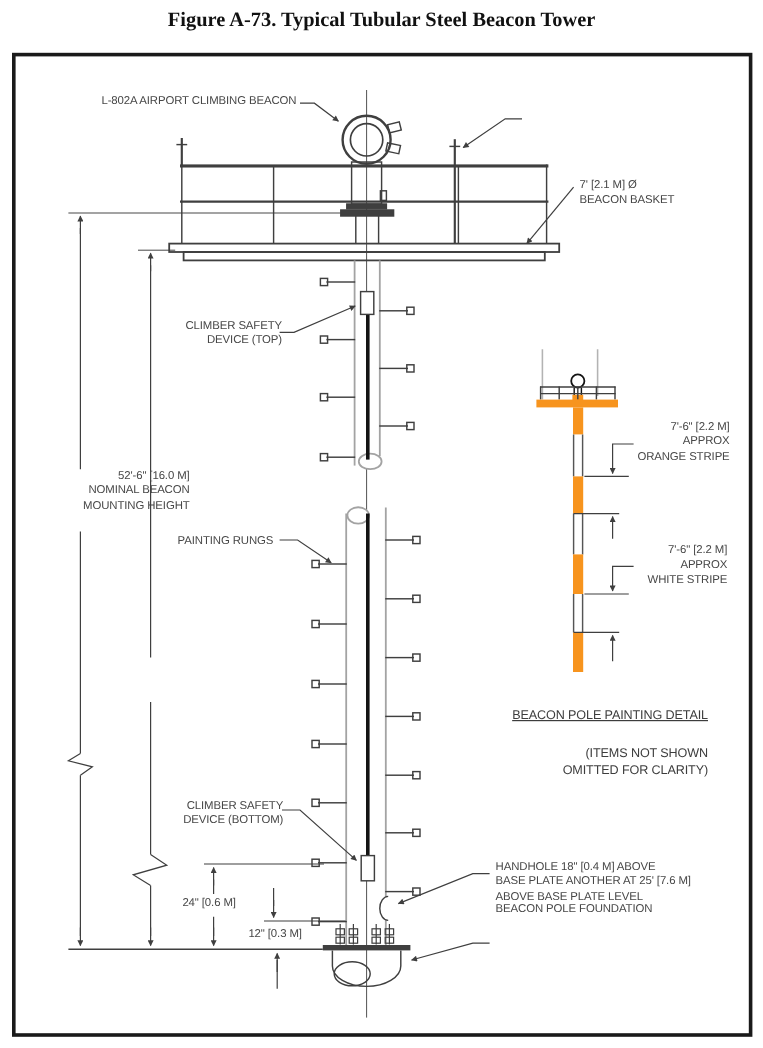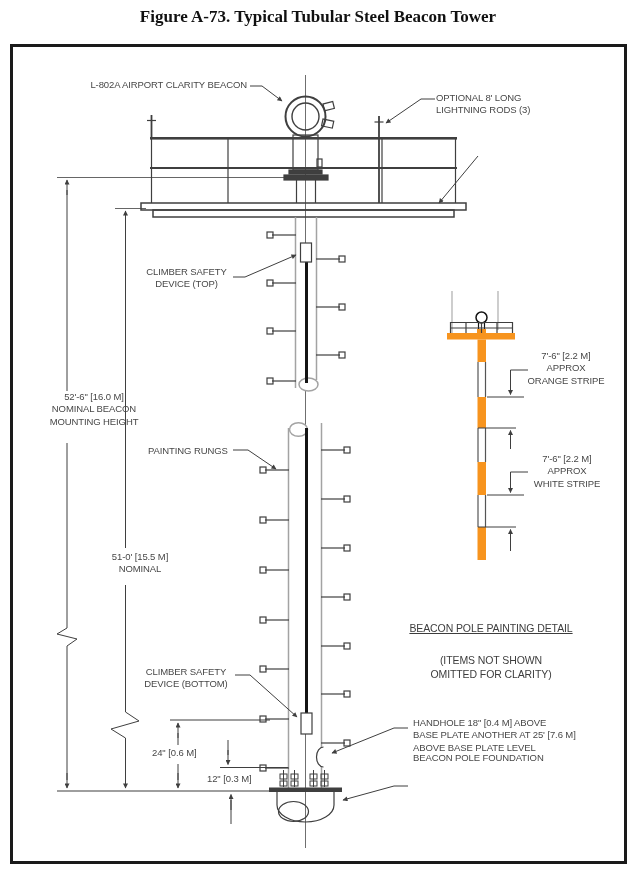--- a/index.html
+++ b/index.html
@@ -5,23 +5,23 @@
   html,body{margin:0;padding:0;background:#ffffff;width:636px;height:873px;overflow:hidden;}
   #page{position:relative;width:636px;height:873px;background:#fff;font-family:"Liberation Sans",sans-serif;}
   .fig-title{position:absolute;left:0;top:7px;width:636px;text-align:center;
     font-family:"Liberation Serif",serif;font-weight:bold;font-size:17px;color:#111;}
   .border-frame{position:absolute;left:10px;top:44px;width:611px;height:814px;
     border:3px solid #1a1a1a;}
   svg{position:absolute;left:0;top:0;}
   .label{position:absolute;font-size:9.5px;line-height:12.4px;color:#474747;
     white-space:pre-line;letter-spacing:-0.1px;}
   .ta-r{text-align:right;}
-  .ta-c{text-align:center;}
+  .ta-c{text-align:right;}
   .underline{text-decoration:underline;}
-  .detail-title{font-size:10.5px;color:#3d3d3d;margin-top:32px;}
+  .detail-title{font-size:10.5px;color:#3d3d3d;}
   .orange-fill{fill:var(--c-orange);stroke:none;}
 </style>
 </head>
 <body>
 
 <div id="page">
 
   <div class="fig-title">Figure A-73.  Typical Tubular Steel Beacon Tower</div>
   <div class="border-frame"></div>
 
@@ -252,37 +252,35 @@
           <path d="M510.5,449 L510.5,430.5" marker-end="url(#arw)"></path>
           <line x1="487" y1="495" x2="524" y2="495"></line>
           <line x1="478" y1="527" x2="516" y2="527"></line>
           <path d="M528,472 L510.5,472 L510.5,492.5" marker-end="url(#arw)"></path>
           <path d="M510.5,551 L510.5,529.5" marker-end="url(#arw)"></path>
         </g>
       </g>
     </g>
   </svg>
 
-  <div class="label ta-r" style="left:70px;top:79px;width:177px;">L-802A AIRPORT CLARITY BEACON</div>
-
-  <div class="label" style="left:436px;top:92px;width:115px;">OPTIONAL 8' LONG
-LIGHTNING RODS (3)</div>
-
+  <div class="label ta-r" style="left:70px;top:79px;width:177px;">L-802A AIRPORT CLIMBING BEACON</div>
+
+
+  <div class="label" style="left:483px;top:149px;width:105px;">7' [2.1 M] Ø
+BEACON BASKET</div>
 
   <div class="label ta-c" style="left:138px;top:266px;width:97px;">CLIMBER SAFETY
 DEVICE (TOP)</div>
 
   <div class="label ta-c" style="left:30px;top:391px;width:128px;">52'-6" [16.0 M]
 NOMINAL BEACON
 MOUNTING HEIGHT</div>
 
   <div class="label" style="left:148px;top:445px;width:90px;">PAINTING RUNGS</div>
 
-  <div class="label ta-c" style="left:85px;top:551px;width:110px;">51-0' [15.5 M]
-NOMINAL</div>
 
   <div class="label ta-c" style="left:136px;top:666px;width:100px;">CLIMBER SAFETY
 DEVICE (BOTTOM)</div>
 
   <div class="label" style="left:152px;top:747px;width:60px;background:#fff;">24" [0.6 M]</div>
 
   <div class="label" style="left:207px;top:773px;width:56px;">12" [0.3 M]</div>
 
   <div class="label" style="left:413px;top:717px;width:185px;">HANDHOLE 18" [0.4 M] ABOVE
 BASE PLATE ANOTHER AT 25' [7.6 M]

